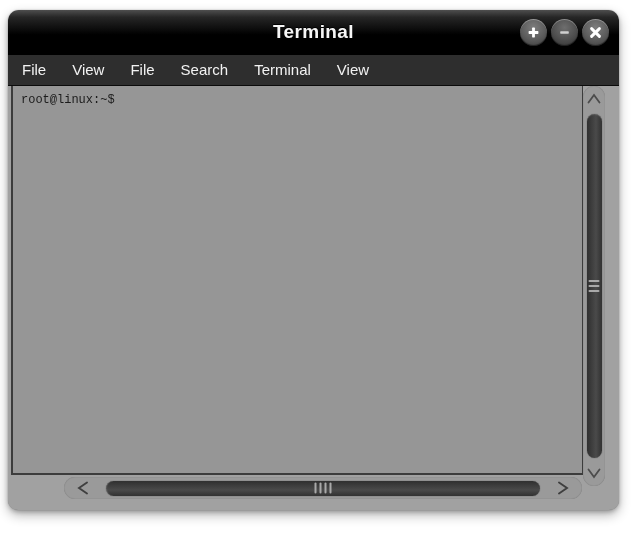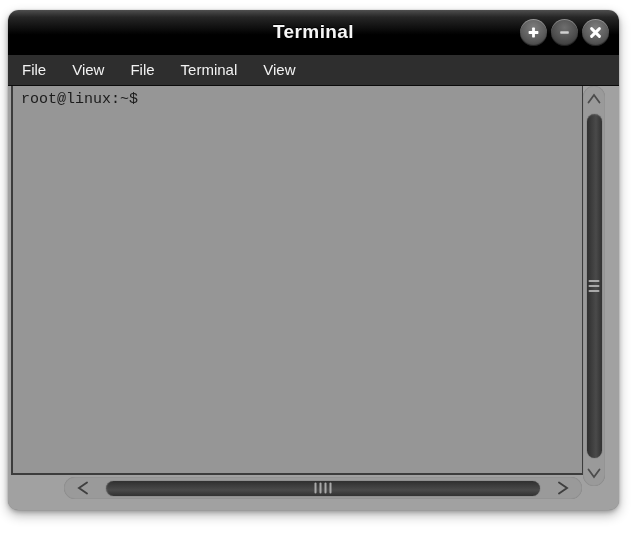--- a/index.html
+++ b/index.html
@@ -121,21 +121,21 @@
     border-left: 2px solid #3c3c3c;
     border-right: 1px solid #3c3c3c;
     box-sizing: border-box;
     overflow: hidden;
     cursor: text;
   }
   #prompt-line {
     margin: 7px 0 0 8px;
     color: #1b1b1b;
     font-family: "Liberation Mono", "DejaVu Sans Mono", monospace;
-    font-size: 15px;
+    font-size: 12px;
     line-height: 14px;
     white-space: pre;
   }
 
   
   #vscroll {
     position: absolute;
     right: 14px;
     top: 0px;
     width: 22px;
@@ -285,20 +285,21 @@
           </svg>
         </div>
 
       </div>
     </div>
 
     <div id="menubar">
       <div class="menu-item">File</div>
       <div class="menu-item">View</div>
       <div class="menu-item">File</div>
+      <div class="menu-item">Search</div>
       <div class="menu-item">Terminal</div>
       <div class="menu-item">View</div>
     </div>
 
     <div id="frame">
 
       <div id="terminal-view">
         <div id="prompt-line">root@linux:~$</div>
       </div>
 

